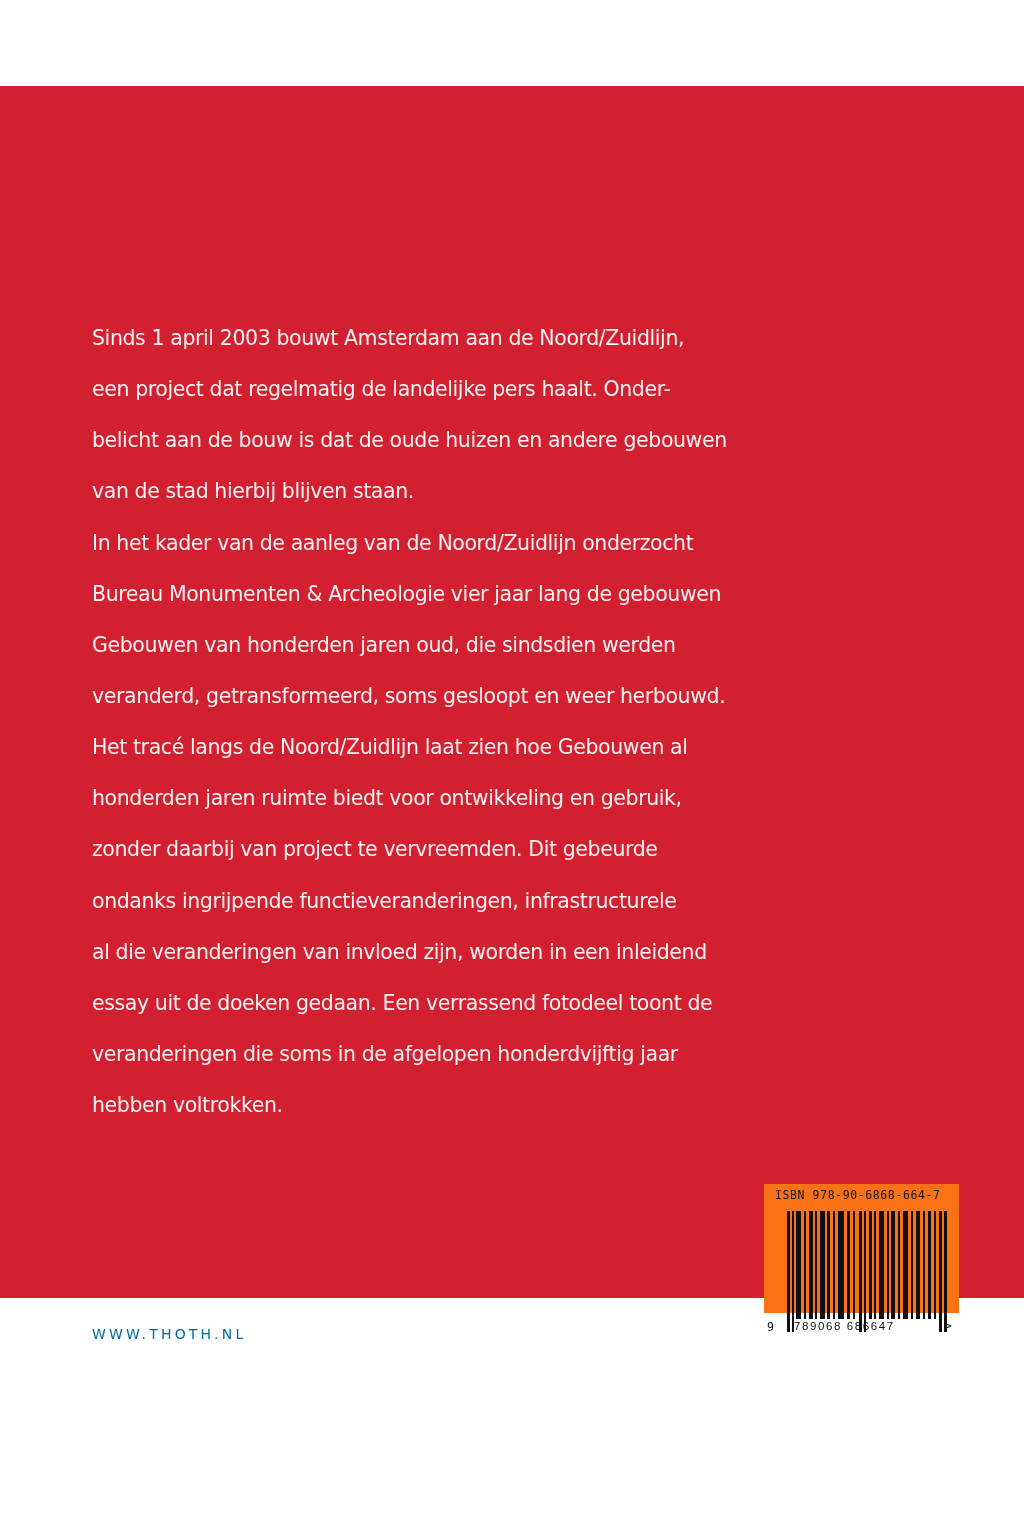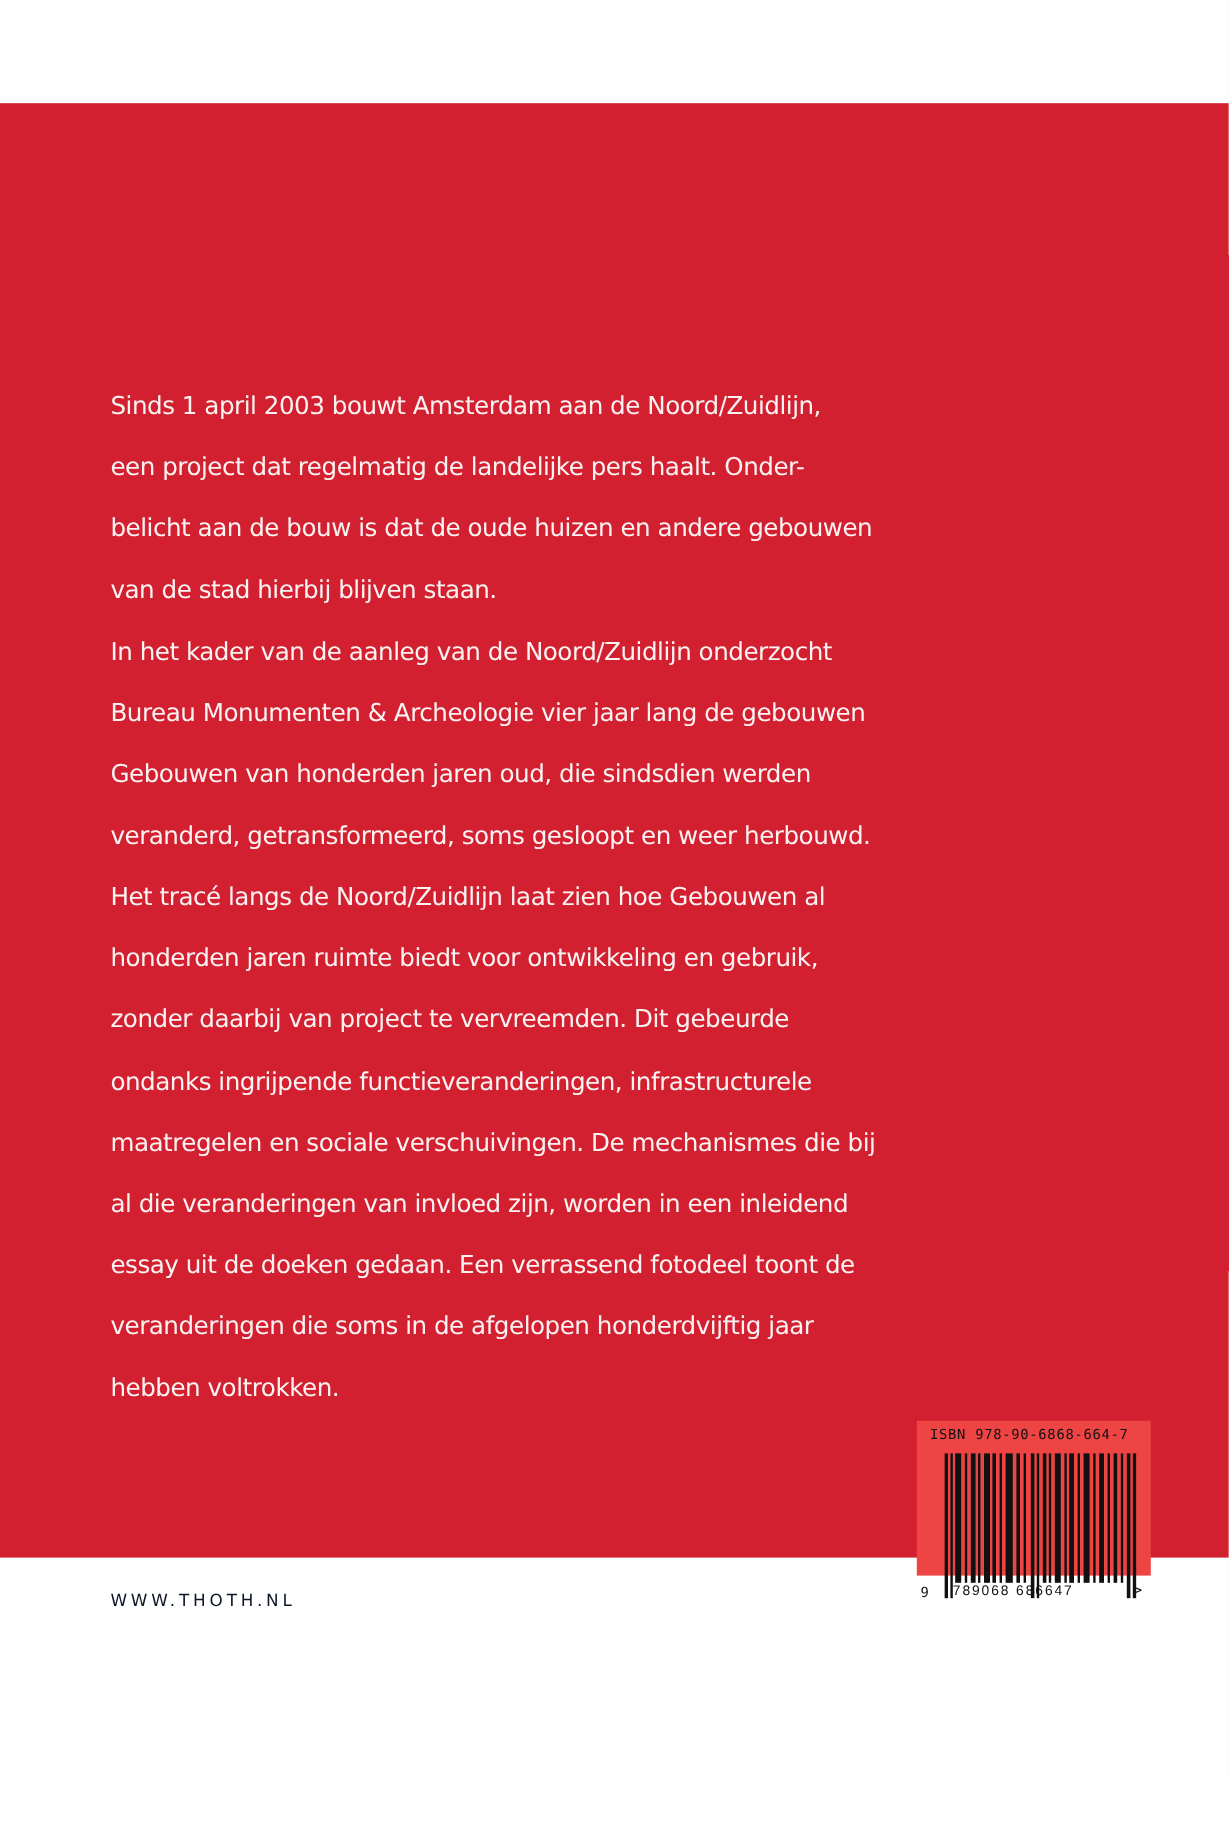--- a/index.html
+++ b/index.html
@@ -37,32 +37,32 @@
     }
     .blurb li {
       height: 51.15px;
       line-height: 40px;
       white-space: nowrap;
     }
     .website {
       position: absolute;
       left: 92px;
       top: 1326px;
-      color: #0f172a;
+      color: #0369a1;
       font-family: "DejaVu Sans", sans-serif;
       font-size: 14px;
       letter-spacing: 3.2px;
     }
     .barcode-box {
       position: absolute;
       left: 764px;
       top: 1184px;
       width: 195px;
       height: 129px;
-      background: #ef4444;
+      background: #f97316;
     }
     .isbn-label {
       position: absolute;
       left: 11px;
       top: 4px;
       font-family: "DejaVu Sans Mono", monospace;
       font-size: 11.5px;
       letter-spacing: 0.6px;
       color: #111;
       white-space: nowrap;
@@ -112,21 +112,20 @@
     <li>belicht aan de bouw is dat de oude huizen en andere gebouwen</li>
     <li>van de stad hierbij blijven staan.</li>
     <li>In het kader van de aanleg van de Noord/Zuidlijn onderzocht</li>
     <li>Bureau Monumenten &amp; Archeologie vier jaar lang de gebouwen</li>
     <li>Gebouwen van honderden jaren oud, die sindsdien werden</li>
     <li>veranderd, getransformeerd, soms gesloopt en weer herbouwd.</li>
     <li>Het tracé langs de Noord/Zuidlijn laat zien hoe Gebouwen al</li>
     <li>honderden jaren ruimte biedt voor ontwikkeling en gebruik,</li>
     <li>zonder daarbij van project te vervreemden. Dit gebeurde</li>
     <li>ondanks ingrijpende functieveranderingen, infrastructurele</li>
-    <li>maatregelen en sociale verschuivingen. De mechanismes die bij</li>
     <li>al die veranderingen van invloed zijn, worden in een inleidend</li>
     <li>essay uit de doeken gedaan. Een verrassend fotodeel toont de</li>
     <li>veranderingen die soms in de afgelopen honderdvijftig jaar</li>
     <li>hebben voltrokken.</li>
   </ul>
 </div>
 
 <div class="website">WWW.THOTH.NL</div>
 
 <div class="barcode-box">

